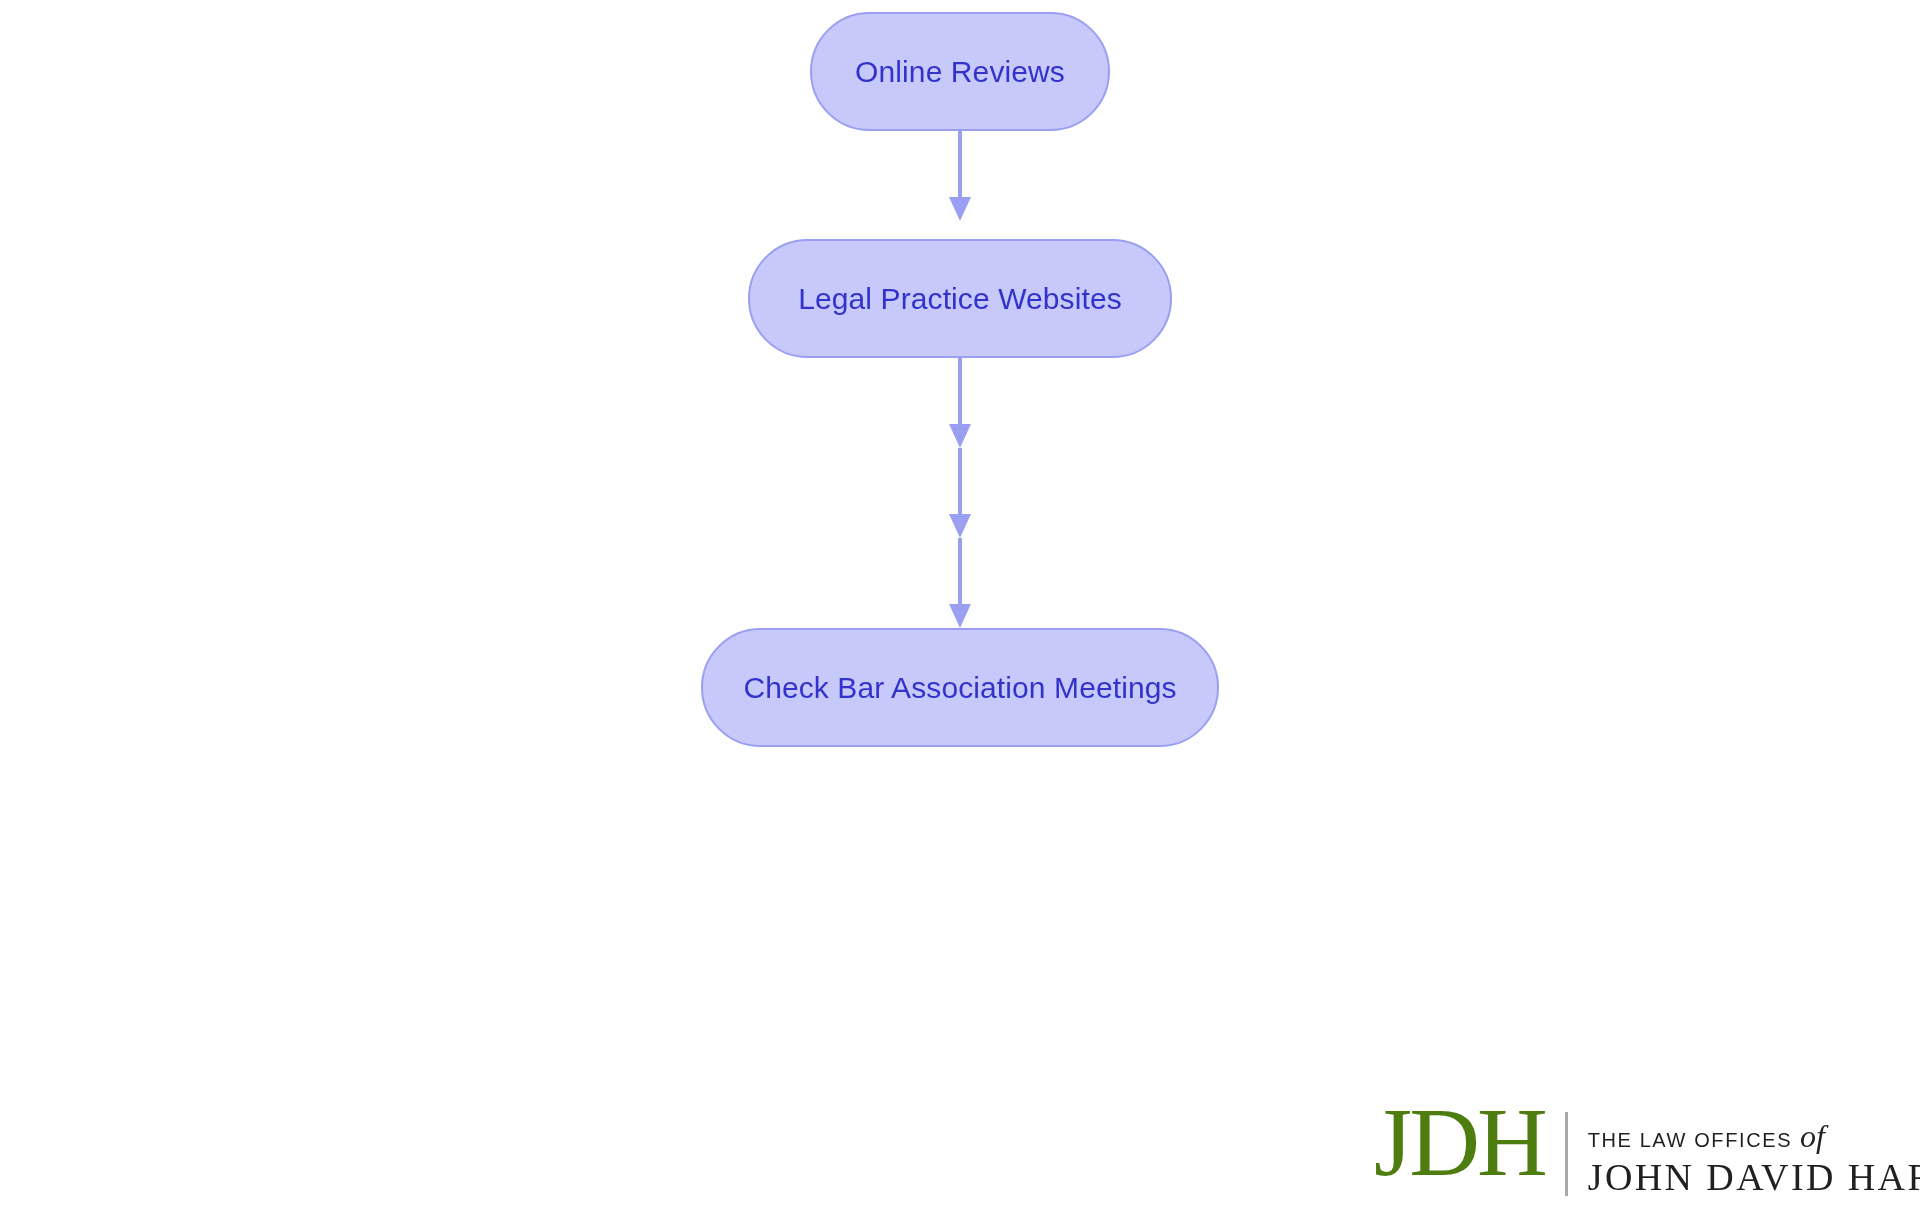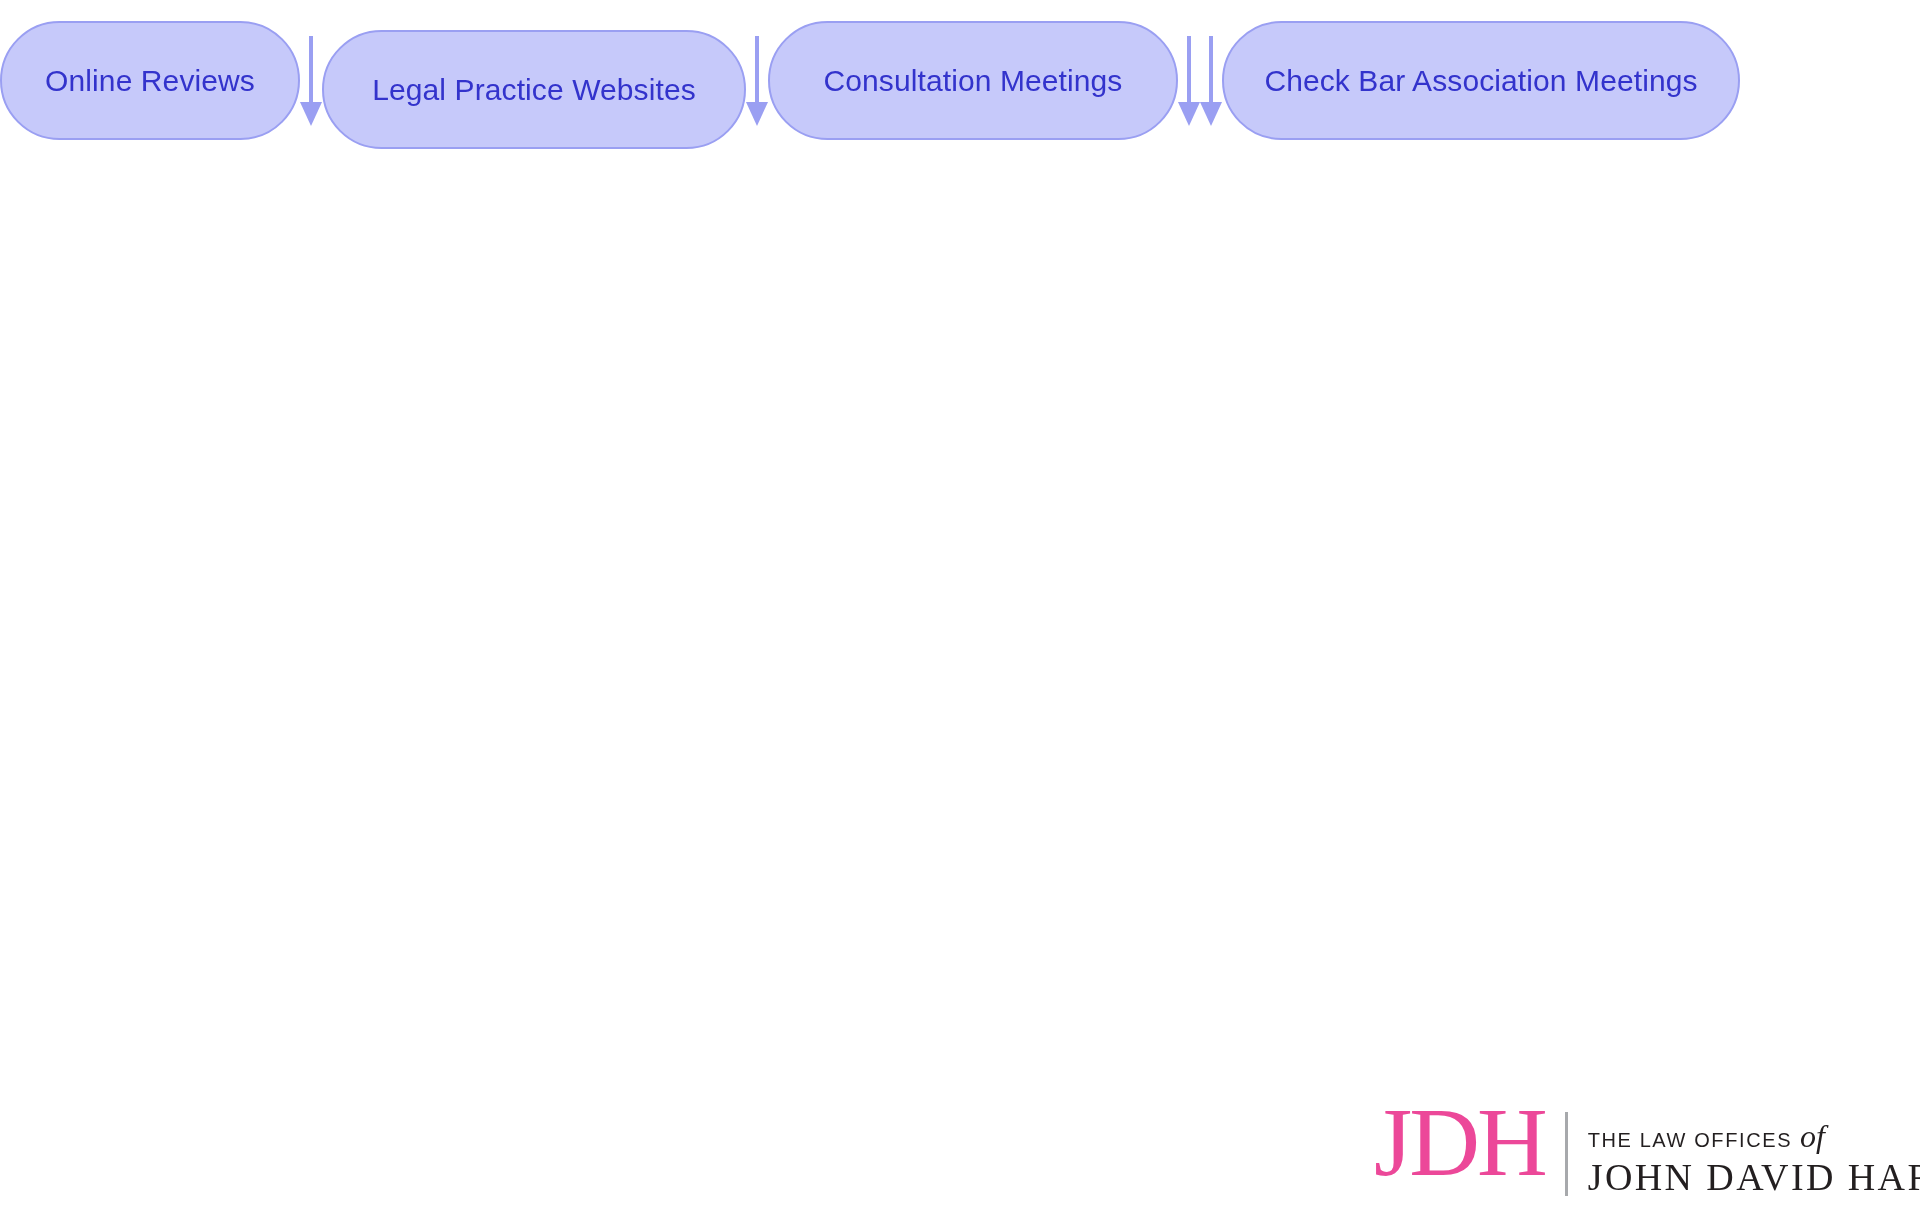--- a/index.html
+++ b/index.html
@@ -23,21 +23,21 @@
     width: 1920px;
     height: 1090px;
   }
 
   .flow-column {
     position: absolute;
     left: 0;
     top: 12px;
     width: 1920px;
     display: flex;
-    flex-direction: row;
+    flex-direction: column;
     align-items: center;
   }
 
   
   .node {
     box-sizing: border-box;
     height: 119px;
     border-radius: 60px;
     background: #c6c9fa;
     border: 2px solid #9a9ff2;
@@ -90,21 +90,21 @@
     left: 1374px;
     top: 1108px;
     display: flex;
     align-items: flex-start;
     height: 96px;
   }
   .logo-mark {
     font-family: "Liberation Serif", serif;
     font-size: 98px;
     line-height: 0.78;
-    color: #ec4899;
+    color: #4d7c0f;
     letter-spacing: -3px;
     font-weight: 400;
     margin-top: -4px;
   }
   .logo-divider {
     width: 3px;
     height: 84px;
     background: #a7a9ac;
     margin: 4px 20px 0 20px;
     flex: 0 0 auto;
@@ -155,23 +155,20 @@
 
     <div class="node node-w2">
       <span class="node-label">Legal Practice Websites</span>
     </div>
 
     <div class="connector">
       <span class="shaft"></span>
       <span class="head"></span>
     </div>
 
-    <div class="node node-w3">
-      <span class="node-label">Consultation Meetings</span>
-    </div>
 
     <div class="connector">
       <span class="shaft"></span>
       <span class="head"></span>
     </div>
 
 
     <div class="connector">
       <span class="shaft"></span>
       <span class="head"></span>

